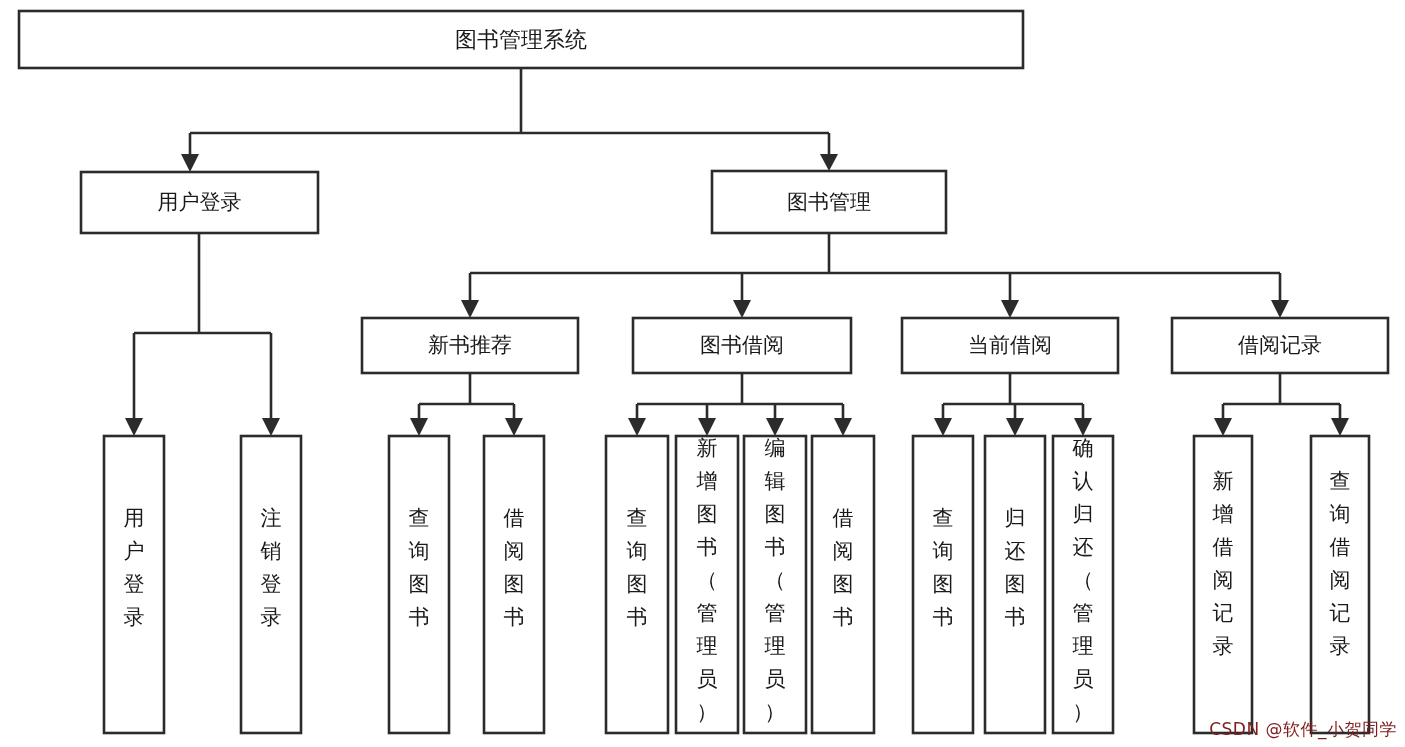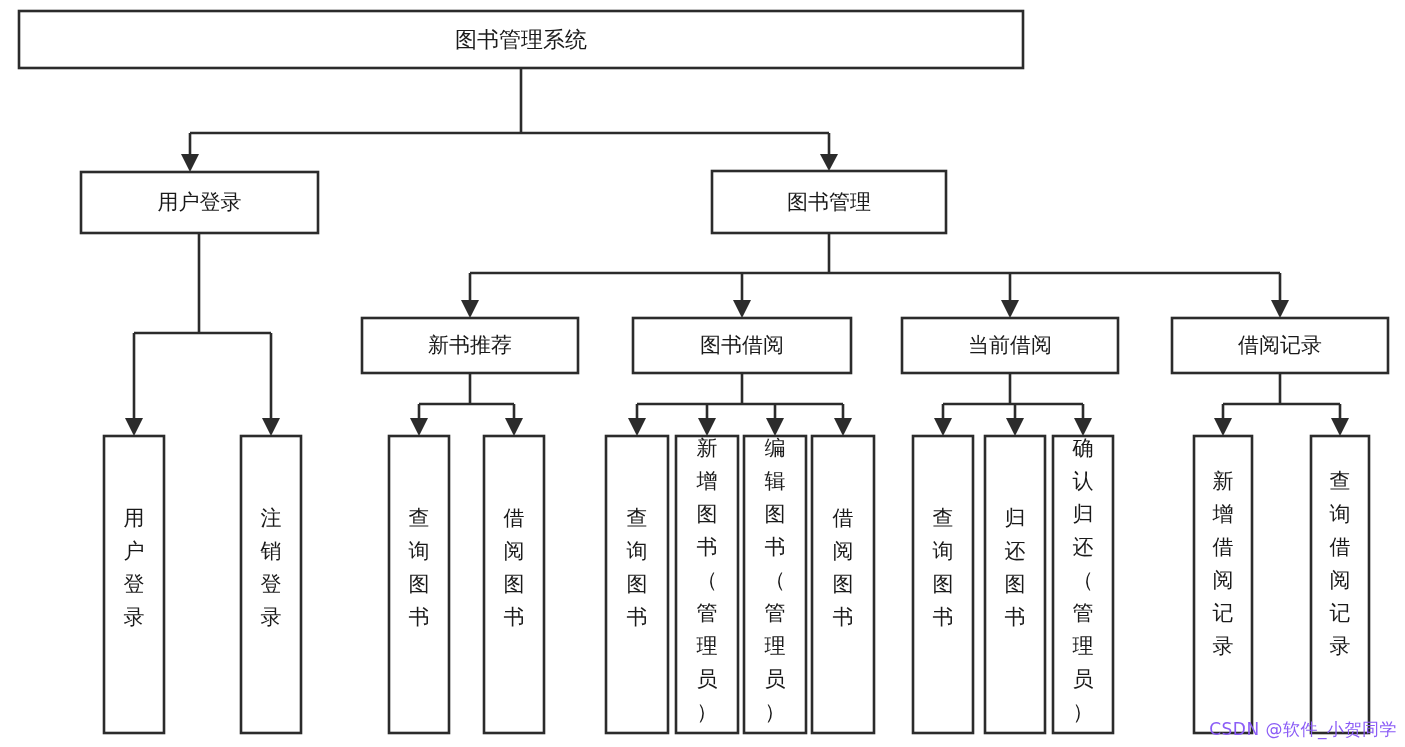--- a/index.html
+++ b/index.html
@@ -54,21 +54,21 @@
   .arrow-head {
     fill: #2b2b2b;
     stroke: none;
   }
   .watermark {
     position: absolute;
     right: 8px;
     bottom: 6px;
     font-family: "DejaVu Sans", "Liberation Sans", sans-serif;
     font-size: 17px;
-    color: #8b5cf6;
+    color: #7f1d1d;
     white-space: nowrap;
     letter-spacing: 0.5px;
     pointer-events: none;
   }
 </style>
 </head>
 <body>
 
 <svg id="diagram" viewBox="0 0 1405 747" xmlns="http://www.w3.org/2000/svg">
 

